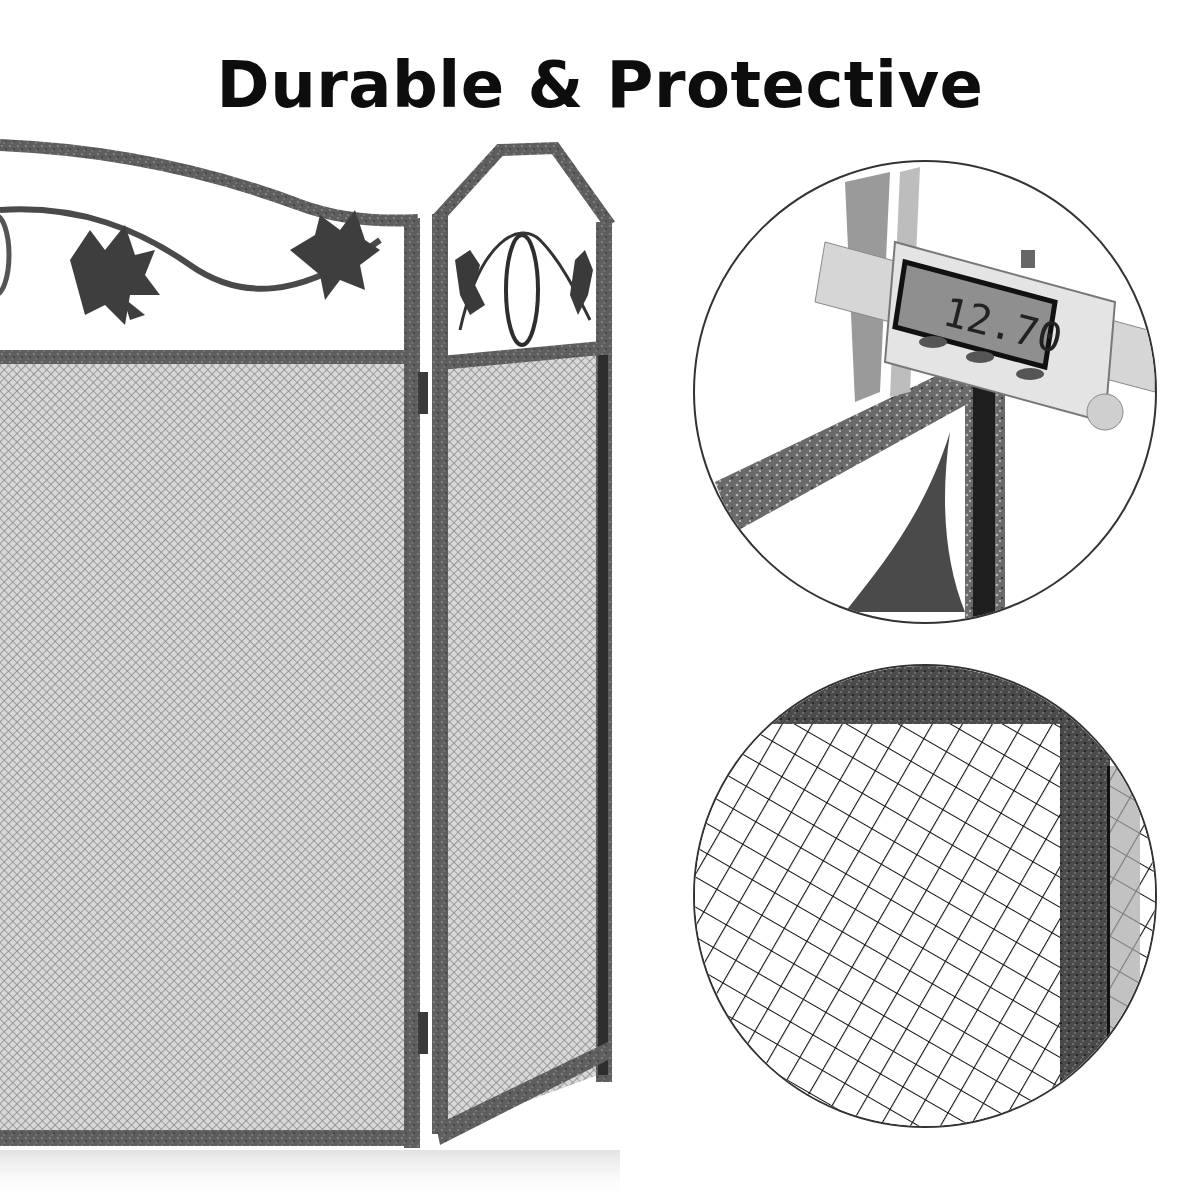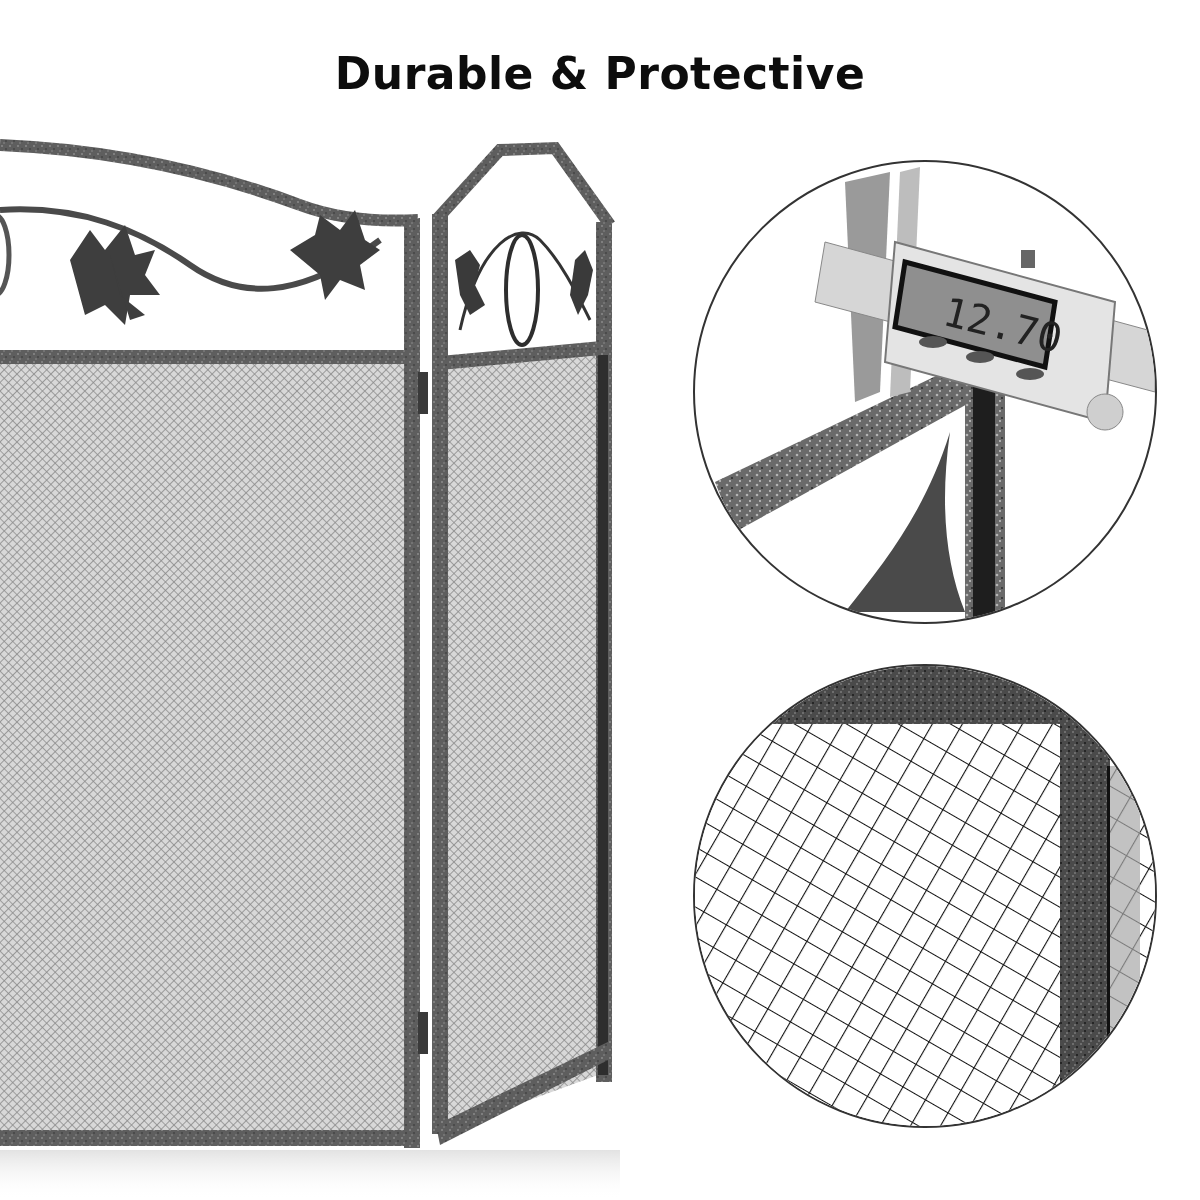--- a/index.html
+++ b/index.html
@@ -1,17 +1,17 @@
 <!DOCTYPE html>
 <html><head>
 <meta charset="utf-8">
 <style>
   html,body{margin:0;padding:0;background:#fff;}
   body{width:1200px;height:1200px;position:relative;overflow:hidden;font-family:"DejaVu Sans","Liberation Sans",sans-serif;}
-  .title{position:absolute;left:0;top:48px;width:1200px;text-align:center;font-weight:bold;font-size:44px;color:#0d0d0d;letter-spacing:0.5px;}
+  .title{position:absolute;left:0;top:48px;width:1200px;text-align:center;font-weight:bold;font-size:64px;color:#0d0d0d;letter-spacing:0.5px;}
   .scene{position:absolute;left:0;top:0;}
   .circle{position:absolute;border-radius:50%;border:2px solid #333;overflow:hidden;background:#fff;}
   #c1{left:693px;top:160px;width:460px;height:460px;}
   #c2{left:693px;top:664px;width:460px;height:460px;}
   .lcd-text{font-family:"DejaVu Sans Mono",monospace;font-size:40px;fill:#222;}
 </style>
 </head>
 <body>
 
 <div class="title">Durable &amp; Protective</div>

